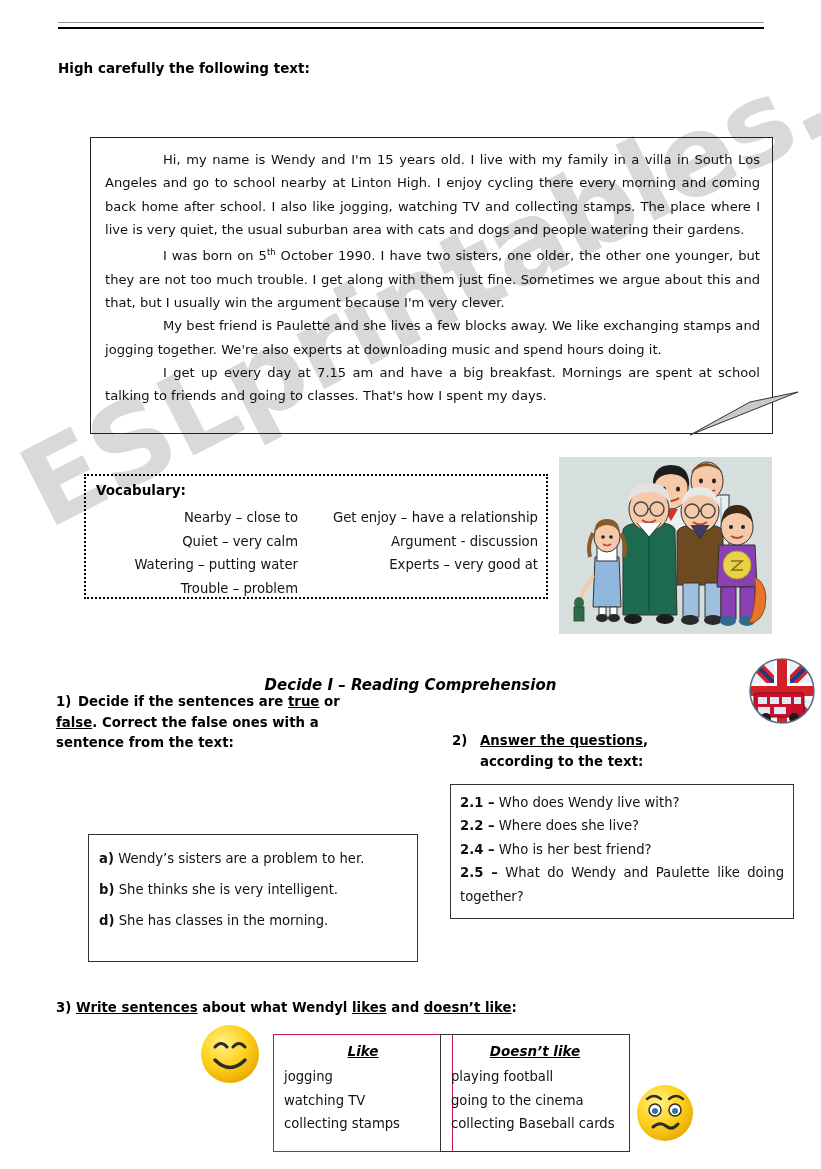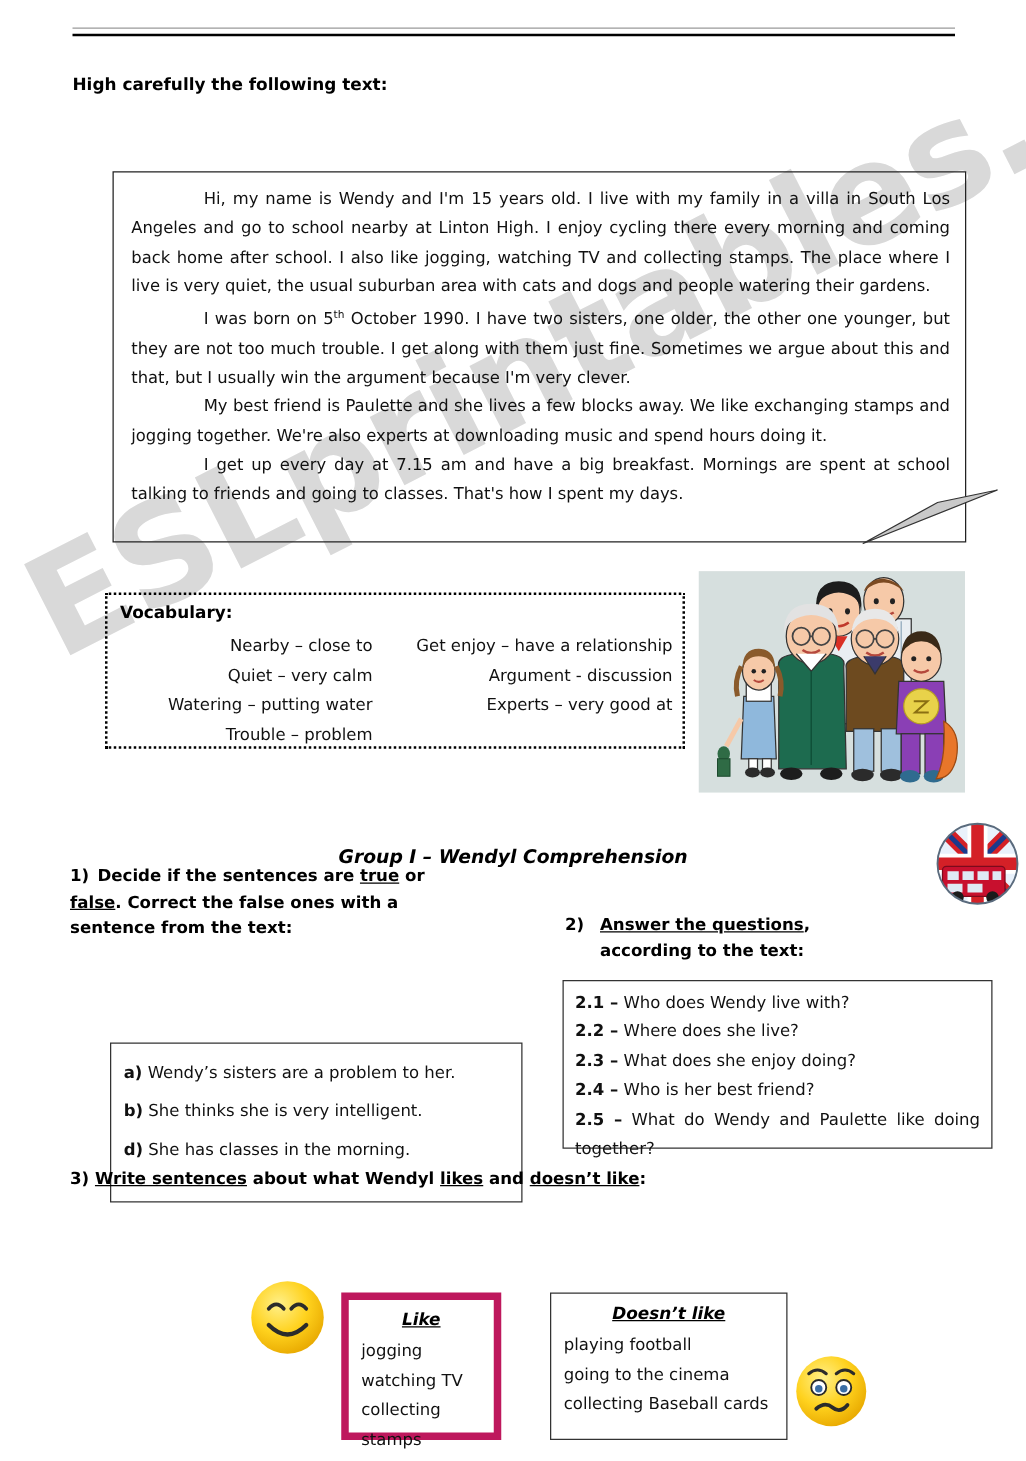--- a/index.html
+++ b/index.html
@@ -208,31 +208,31 @@
     font-size: 13.2px;
     line-height: 23.4px;
     color: #111;
   }
   .ex2-list .qn { font-weight: bold; }
   .ex2-list .q-last { text-align: justify; }
 
   
   .ex3-instr {
     position: absolute;
-    left: 56px; top: 936px;
+    left: 56px; top: 1000px;
     font-family: "DejaVu Sans", sans-serif;
     font-weight: bold;
     font-size: 13.3px;
     z-index: 8;
   }
   .like-box {
     position: absolute;
     left: 273px; top: 1034px;
-    width: 128px; height: 118px;
-    border: 6px solid #be185d;
+    width: 180px; height: 118px;
+    border: 1px solid #be185d;
     box-sizing: border-box;
     z-index: 8;
   }
   .dislike-box {
     position: absolute;
     left: 440px; top: 1034px;
     width: 190px; height: 118px;
     border: 1px solid #333;
     box-sizing: border-box;
     z-index: 8;
@@ -399,21 +399,21 @@
         <circle cx="172" cy="70" r="2" fill="#222"></circle>
         <circle cx="184" cy="70" r="2" fill="#222"></circle>
         <path d="M172 79 Q178 83 184 79" stroke="#b5483c" stroke-width="1.8" fill="none"></path>
         <g>
           <path d="M196 120 Q210 128 206 150 Q202 166 190 166 Q198 150 196 120Z" fill="#e8762a" stroke="#9c4a13" stroke-width="1"></path>
         </g>
       </g>
     </svg>
   </div>
 
-  <div class="group-head">Group I – Wendyl Comprehension</div>
+  <div class="group-head">Decide I – Reading Comprehension</div>
 
   <div class="bus-badge">
     <svg viewBox="0 0 68 68" width="68" height="68">
       <defs>
         <clipPath id="circ">
             <circle cx="34" cy="34" r="32"></circle>
           </clipPath>
       </defs>
       <g clip-path="url(#circ)">
         <rect x="0" y="0" width="68" height="68" fill="#e9f1fb"></rect>
@@ -452,21 +452,20 @@
   </div>
 
   <div class="ex2-instr">
     <span class="num">2)</span><u>Answer the questions</u><span>,</span><br>
     <span style="margin-left:28px">according to the text:</span>
   </div>
   <div class="ex2-box">
     <div class="ex2-list">
       <div><span class="qn">2.1 –</span> <span>Who does Wendy live with?</span></div>
       <div><span class="qn">2.2 –</span> <span>Where does she live?</span></div>
-      <div><span class="qn">2.3 –</span> <span>What does she enjoy doing?</span></div>
       <div><span class="qn">2.4 –</span> <span>Who is her best friend?</span></div>
       <div class="q-last"><span class="qn">2.5 –</span> <span>What do Wendy and Paulette like doing together?</span></div>
     </div>
   </div>
 
   <div class="ex3-instr">
     <span>3) </span><u>Write sentences</u><span> about what Wendyl </span><u>likes</u><span> and </span><u>doesn’t like</u><span>:</span>
   </div>
 
   <div class="smiley">

